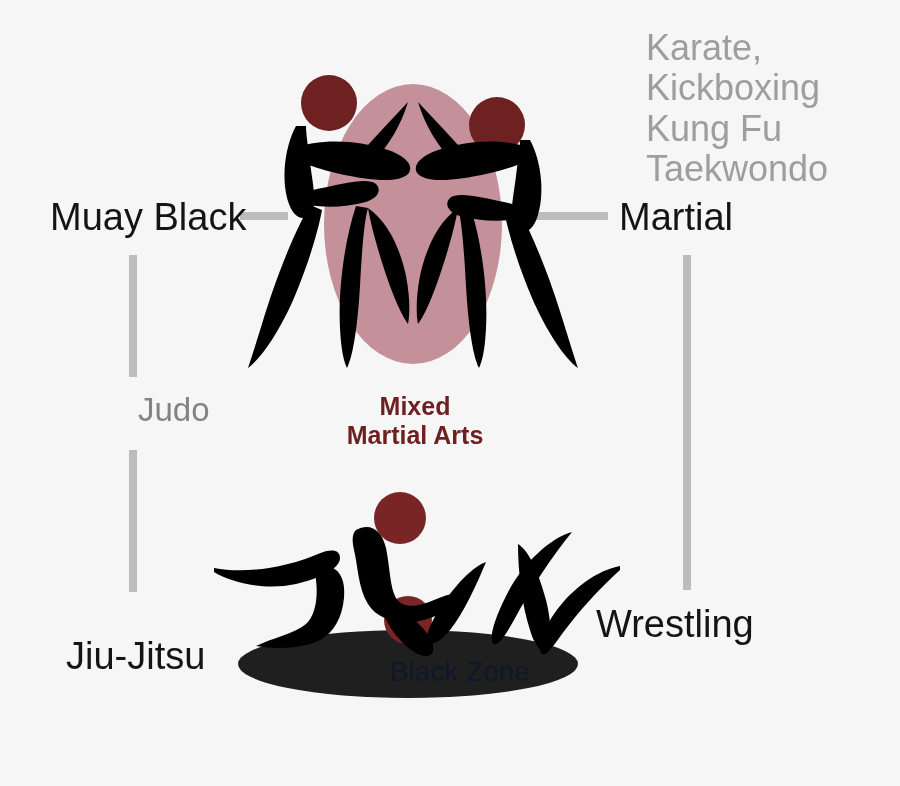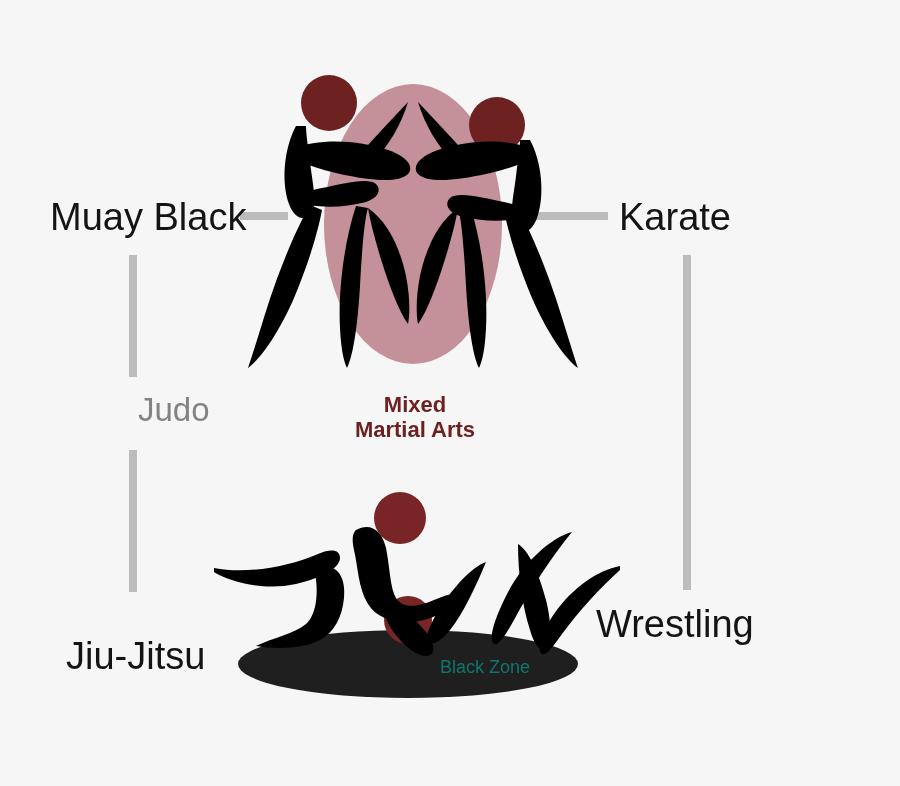--- a/index.html
+++ b/index.html
@@ -93,35 +93,35 @@
     font-size: 23px;
     line-height: 1.06;
     white-space: pre;
     font-weight: 400;
   }
   #caption-black-zone {
     left: 300px;
     top: 658px;
     width: 230px;
     text-align: right;
-    color: #0f766e;
-    font-size: 18px;
+    color: #0f172a;
+    font-size: 28px;
     line-height: 1;
     white-space: nowrap;
     font-weight: 400;
   }
 
   
   #title-mma {
     left: 250px;
     top: 392px;
     width: 330px;
     text-align: center;
     color: #6e1f1f;
-    font-size: 22px;
+    font-size: 25px;
     line-height: 1.15;
     font-weight: 700;
     white-space: pre-line;
   }
 </style>
 </head>
 <body>
 
 <div id="stage">
 
@@ -184,19 +184,23 @@
       <path d="M286 74 C276 98 264 124 250 142 C240 154 232 158 228 154 C224 148 232 132 244 114 C258 94 274 78 286 74 Z" fill="#000"></path>
       <path d="M372 44 C352 68 330 102 314 132 C304 150 298 158 294 156 C288 152 294 132 306 108 C322 76 350 50 372 44 Z" fill="#000"></path>
       <path d="M318 56 C318 84 322 118 330 142 C334 156 340 164 346 162 C352 158 352 136 346 112 C338 82 328 62 318 56 Z" fill="#000"></path>
       <path d="M420 82 C400 100 378 124 362 146 C352 160 346 168 342 166 C336 162 342 144 354 126 C372 100 398 82 420 78 Z" fill="#000"></path>
     </svg>
   </div>
 
   <div class="abs" id="caption-black-zone">Black Zone</div>
 
   <div class="abs label-dark" id="label-muay-thai">Muay Black</div>
-  <div class="abs label-dark" id="label-boxing">Karate</div>
+  <div class="abs label-dark" id="label-boxing">Martial</div>
   <div class="abs label-dark" id="label-jiujitsu">Jiu-Jitsu</div>
   <div class="abs label-dark" id="label-wrestling">Wrestling</div>
   <div class="abs label-judo" id="label-judo">Judo</div>
 
+  <div class="abs label-gray" id="styles-block">Karate,
+Kickboxing
+Kung Fu
+Taekwondo</div>
 
 </div>
 
 </body></html>

